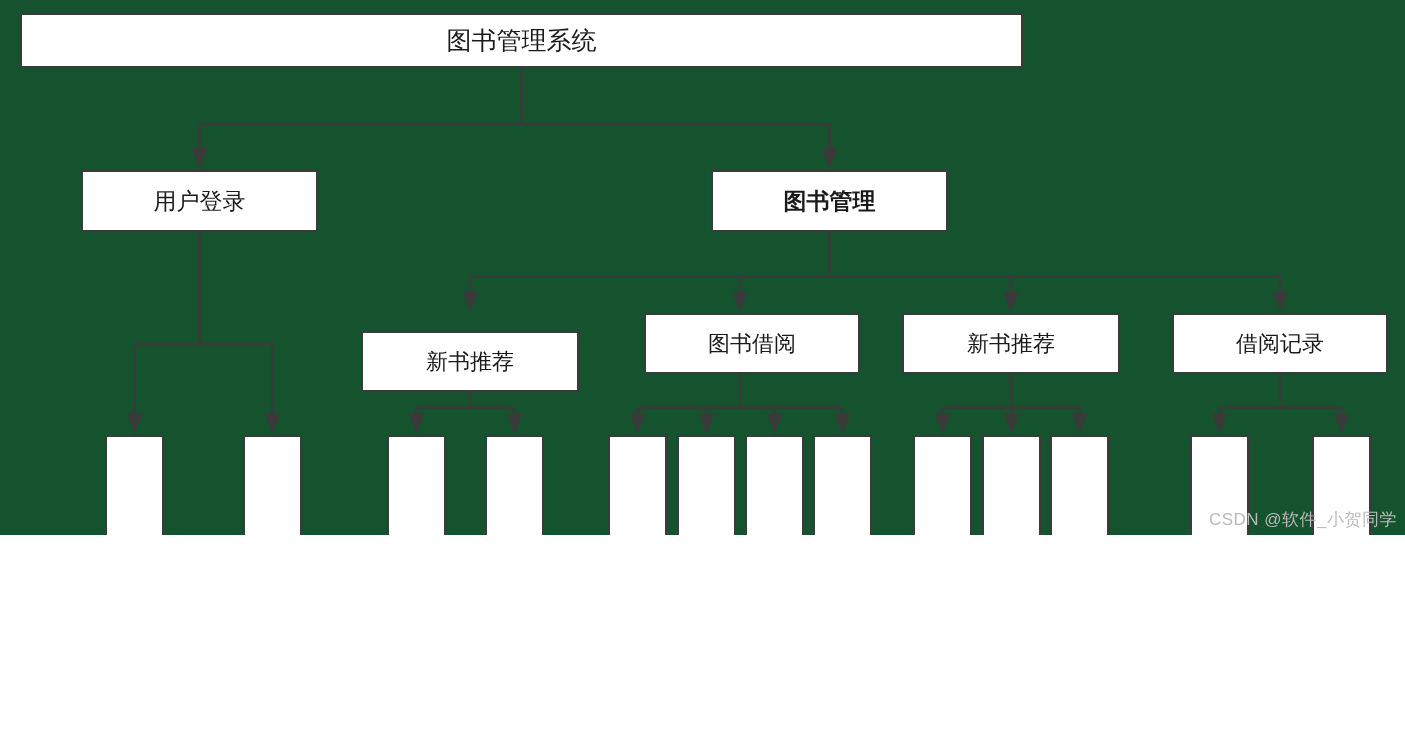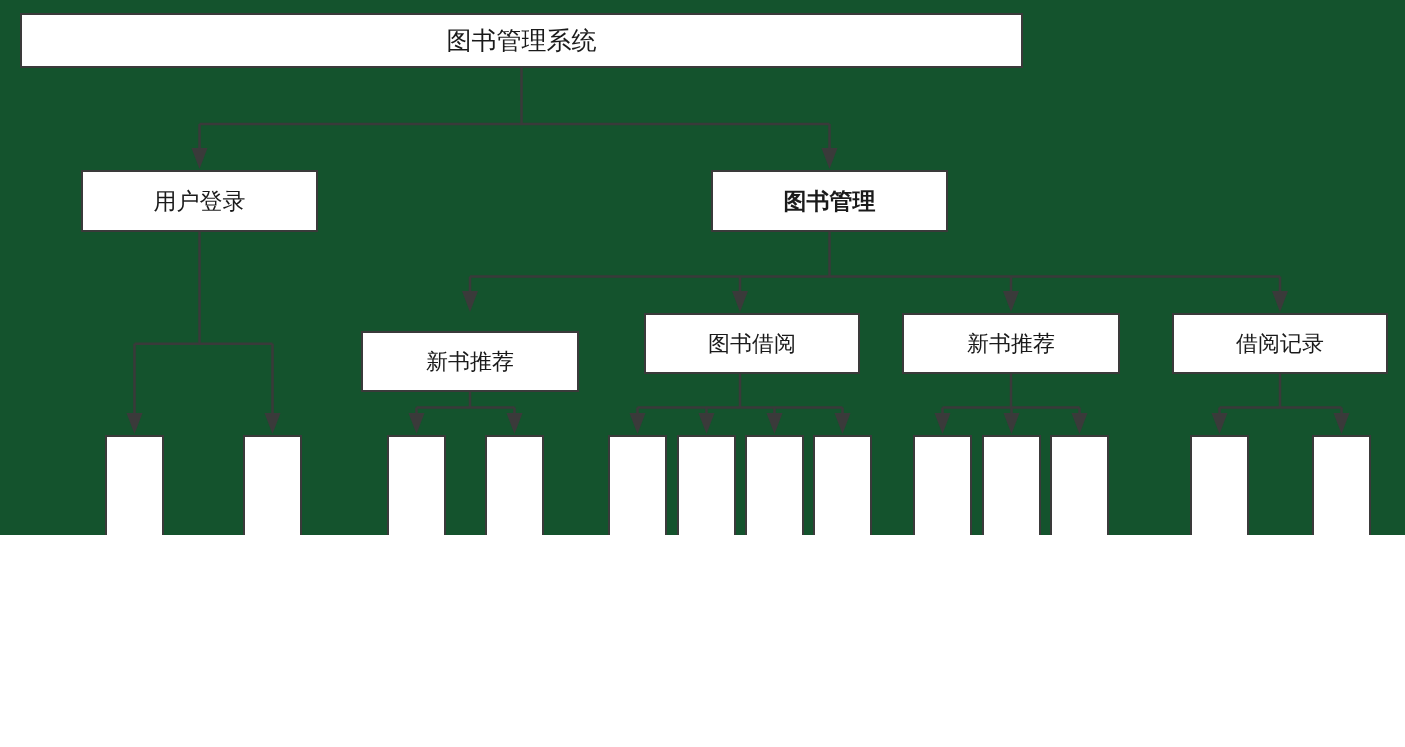--- a/index.html
+++ b/index.html
@@ -166,13 +166,14 @@
       <div class="node level3 leaf" style="left: 1050px; top: 435px; width: 59px; height: 300px;">
         <span class="label">确认归还（管理员）</span>
       </div>
       <div class="node level3 leaf" style="left: 1190px; top: 435px; width: 59px; height: 300px;">
         <span class="label">新增借阅记录</span>
       </div>
       <div class="node level3 leaf" style="left: 1312px; top: 435px; width: 59px; height: 300px;">
         <span class="label">查询借阅记录</span>
       </div>
     </div>
+  <div class="watermark">CSDN @软件_小贺同学</div>
 </div>
 
 </body></html>

